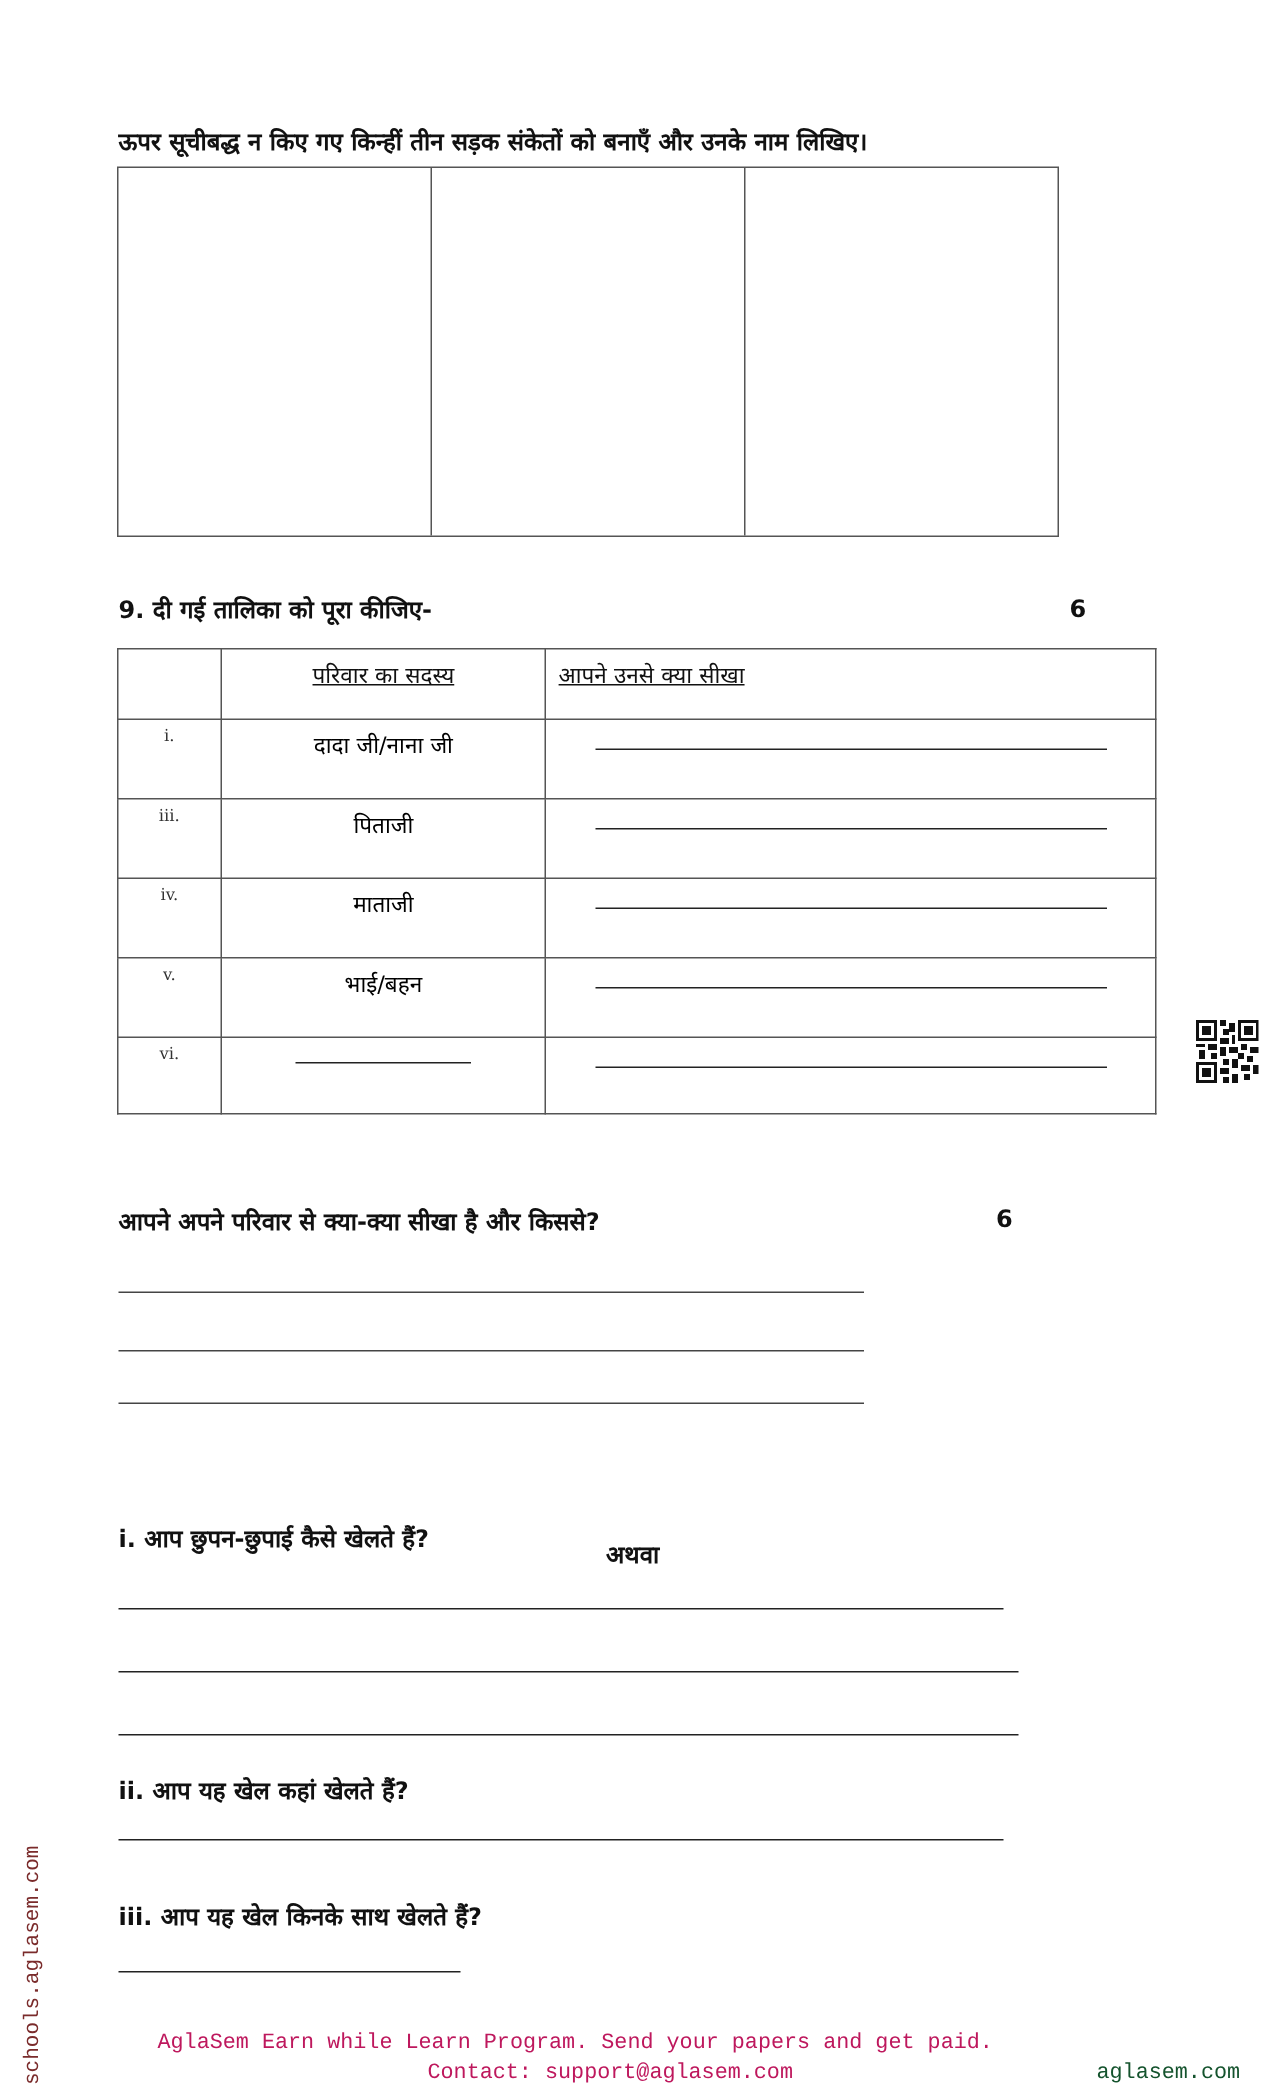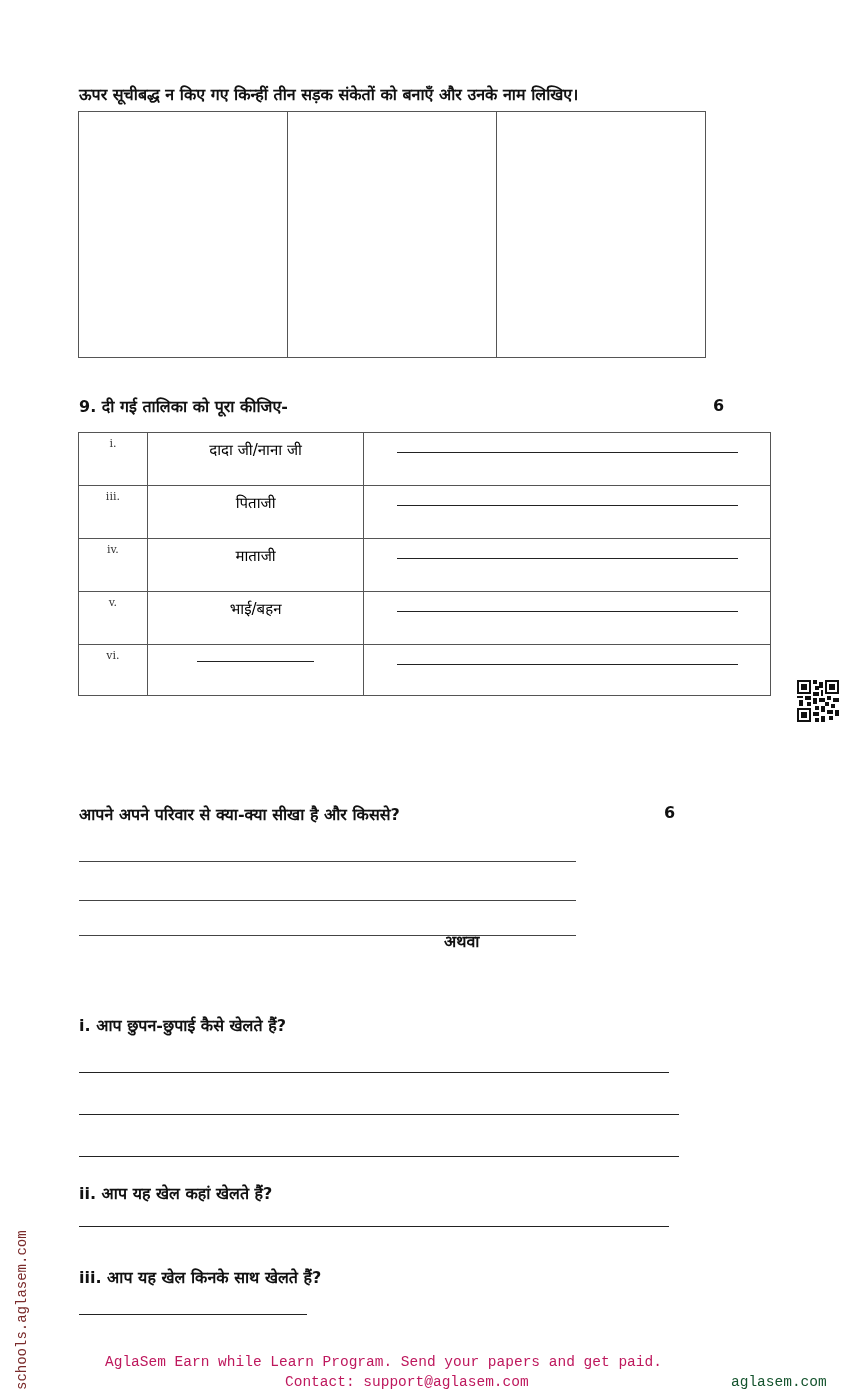--- a/index.html
+++ b/index.html
@@ -37,20 +37,29 @@
   <div class="box-cell"></div>
   <div class="box-cell"></div>
   <div class="box-cell"></div>
 </div>
 
 <div class="abs q" style="left:79px; top:395px;text-align:right;">9. दी गई तालिका को पूरा कीजिए-</div>
 <div class="abs marks" style="left:713px; top:396px;">6</div>
 
 <table class="fam-table">
   <tbody>
+      <tr class="head">
+    <td class="c1"></td>
+    <td class="c2">
+          <div class="head-text" style="text-align:center;">परिवार का सदस्य</div>
+        </td>
+    <td class="c3">
+          <div class="head-text" style="padding-left:8px;">आपने उनसे क्या सीखा</div>
+        </td>
+  </tr>
   <tr class="row">
     <td class="c1 roman">i.</td>
     <td class="c2 member">दादा जी/नाना जी</td>
     <td class="c3 ansline"></td>
   </tr>
   <tr class="row">
     <td class="c1 roman">iii.</td>
     <td class="c2 member">पिताजी</td>
     <td class="c3 ansline"></td>
   </tr>
@@ -111,21 +120,21 @@
       <rect x="9" y="19" width="2" height="2"></rect>
   </g>
 </svg>
 
 <div class="abs q" style="left:79px; top:803px;">आपने अपने परिवार से क्या-क्या सीखा है और किससे?</div>
 <div class="abs marks" style="left:664px; top:803px;">6</div>
 <div class="line" style="left:79px; top:861px; width:497px;"></div>
 <div class="line" style="left:79px; top:900px; width:497px;"></div>
 <div class="line" style="left:79px; top:935px; width:497px;"></div>
 
-<div class="abs q" style="left:404px; top:930px;margin-left:40px;">अथवा</div>
+<div class="abs q" style="left:404px; top:1025px;">अथवा</div>
 
 <div class="abs q" style="left:79px; top:1014px;">i. आप छुपन-छुपाई कैसे खेलते हैं?</div>
 <div class="line" style="left:79px; top:1072px; width:590px; border-color:#222;"></div>
 <div class="line" style="left:79px; top:1114px; width:600px; border-color:#222;"></div>
 <div class="line" style="left:79px; top:1156px; width:600px; border-color:#222;"></div>
 
 <div class="abs q" style="left:79px; top:1182px;">ii. आप यह खेल कहां खेलते हैं?</div>
 <div class="line" style="left:79px; top:1226px; width:590px; border-color:#222;"></div>
 
 <div class="abs q" style="left:79px; top:1266px;">iii. आप यह खेल किनके साथ खेलते हैं?</div>

